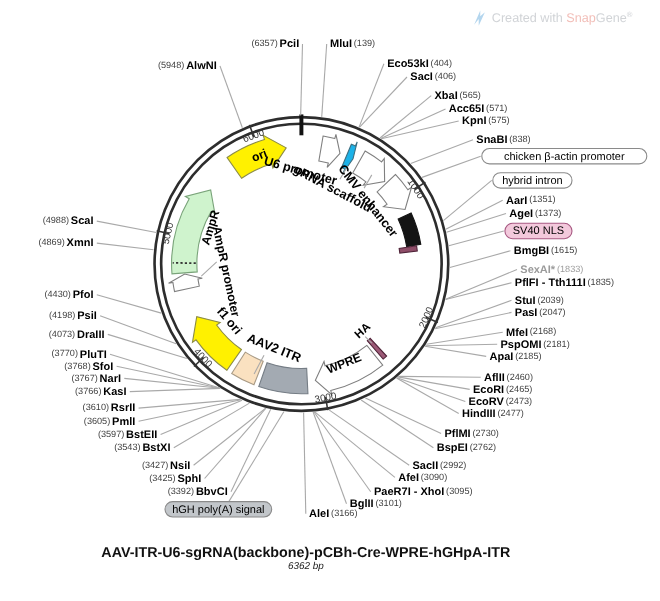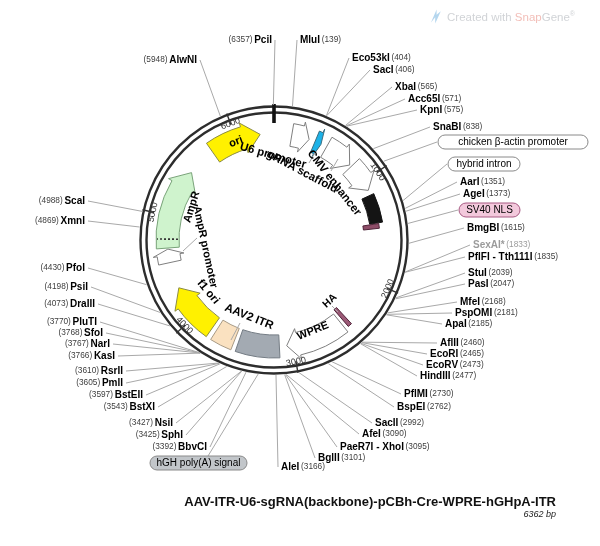--- a/index.html
+++ b/index.html
@@ -9,21 +9,21 @@
   }
   #map-svg{position:absolute;left:0;top:0;}
   #watermark{
     position:absolute;top:9px;right:25px;display:flex;align-items:center;gap:5px;
     font-size:11.5px;opacity:.85;user-select:none;
   }
   #watermark .wm-gray{color:#c9ccd0;}
   #watermark .wm-red{color:#f0b3ac;}
   #watermark sup{font-size:7px;color:#c9ccd0;}
   #title-block{
-    position:absolute;left:0;top:494px;width:556px;text-align:right;color:#111;
+    position:absolute;left:0;top:494px;width:556px;text-align:center;color:#111;
   }
   #plasmid-title{font-weight:bold;font-size:13px;letter-spacing:0;line-height:15px;}
   #plasmid-size{font-size:9px;line-height:11px;color:#222;font-style:italic;}
 </style>
 </head>
 <body>
 
 <div id="stage">
   <svg id="map-svg" width="600" height="490" viewBox="0 0 600 490">
       <circle cx="274" cy="240" r="133.5" fill="none" stroke="#2d2d2d" stroke-width="2.4"></circle>

